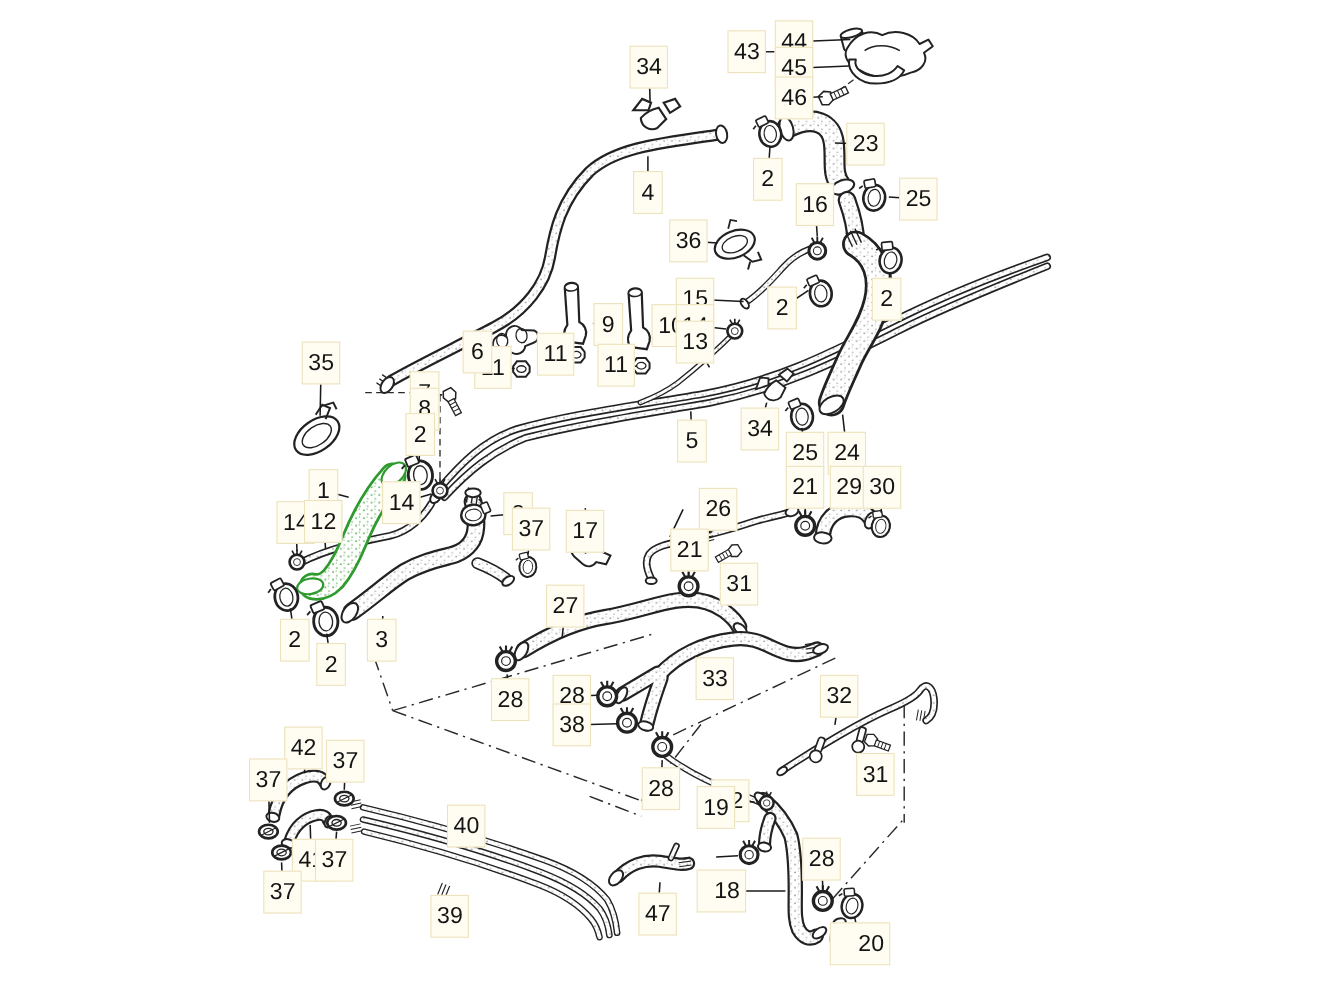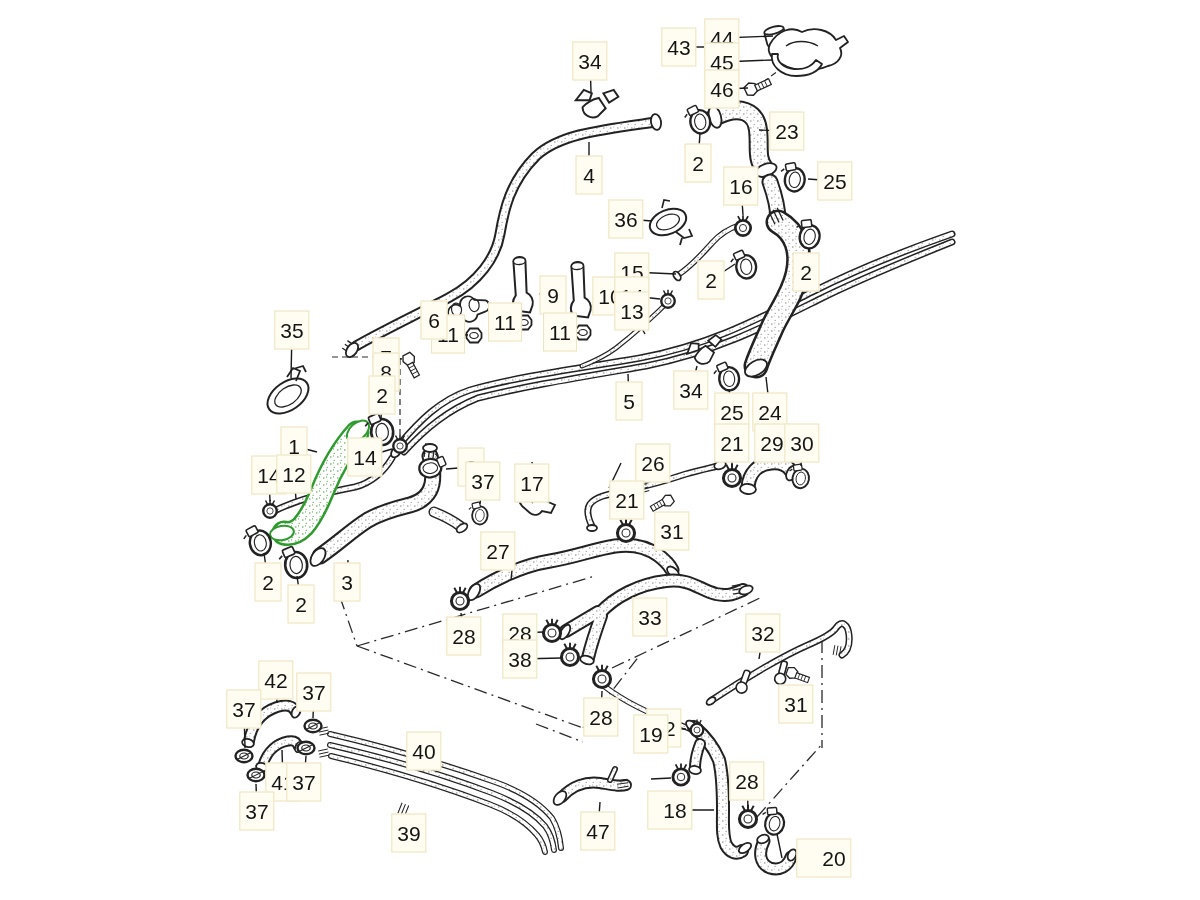--- a/index.html
+++ b/index.html
@@ -464,32 +464,32 @@
       <div class="callout" style="left: 532px; top: 483px;">17</div>
       <div class="callout" style="left: 621px; top: 463px; margin-left: 32px;">26</div>
       <div class="callout" style="left: 627px; top: 500px;">21</div>
       <div class="callout" style="left: 672px; top: 531px;">31</div>
       <div class="callout" style="left: 732px; top: 443px;">21</div>
       <div class="callout" style="left: 772px; top: 443px;">29</div>
       <div class="callout" style="left: 802px; top: 443px;">30</div>
       <div class="callout" style="left: 268px; top: 582px;">2</div>
       <div class="callout" style="left: 301px; top: 604px;">2</div>
       <div class="callout" style="left: 347px; top: 582px;">3</div>
-      <div class="callout" style="left: 498px; top: 551px;">27</div>
+      <div class="callout" style="left: 514px; top: 551px;">27</div>
       <div class="callout" style="left: 464px; top: 636px;">28</div>
       <div class="callout" style="left: 520px; top: 633px;">28</div>
       <div class="callout" style="left: 520px; top: 659px;">38</div>
       <div class="callout" style="left: 650px; top: 617px;">33</div>
       <div class="callout" style="left: 601px; top: 717px;">28</div>
       <div class="callout" style="left: 628px; top: 728px; margin-left: 36px;">22</div>
       <div class="callout" style="left: 651px; top: 734px;">19</div>
-      <div class="callout" style="left: 670px; top: 810px; padding-left: 15px;">18</div>
+      <div class="callout" style="left: 656px; top: 810px; padding-left: 15px;">18</div>
       <div class="callout" style="left: 598px; top: 831px;">47</div>
       <div class="callout" style="left: 747px; top: 781px;">28</div>
-      <div class="callout" style="left: 824px; top: 858px; padding-left: 25px;">20</div>
+      <div class="callout" style="left: 782px; top: 858px; padding-left: 25px;">20</div>
       <div class="callout" style="left: 763px; top: 633px;">32</div>
       <div class="callout" style="left: 796px; top: 704px;">31</div>
       <div class="callout" style="left: 276px; top: 680px;">42</div>
       <div class="callout" style="left: 314px; top: 692px;">37</div>
       <div class="callout" style="left: 244px; top: 709px;">37</div>
       <div class="callout" style="left: 283px; top: 782px;">41</div>
       <div class="callout" style="left: 304px; top: 782px;">37</div>
       <div class="callout" style="left: 257px; top: 811px;">37</div>
       <div class="callout" style="left: 424px; top: 751px;">40</div>
       <div class="callout" style="left: 409px; top: 833px;">39</div>

